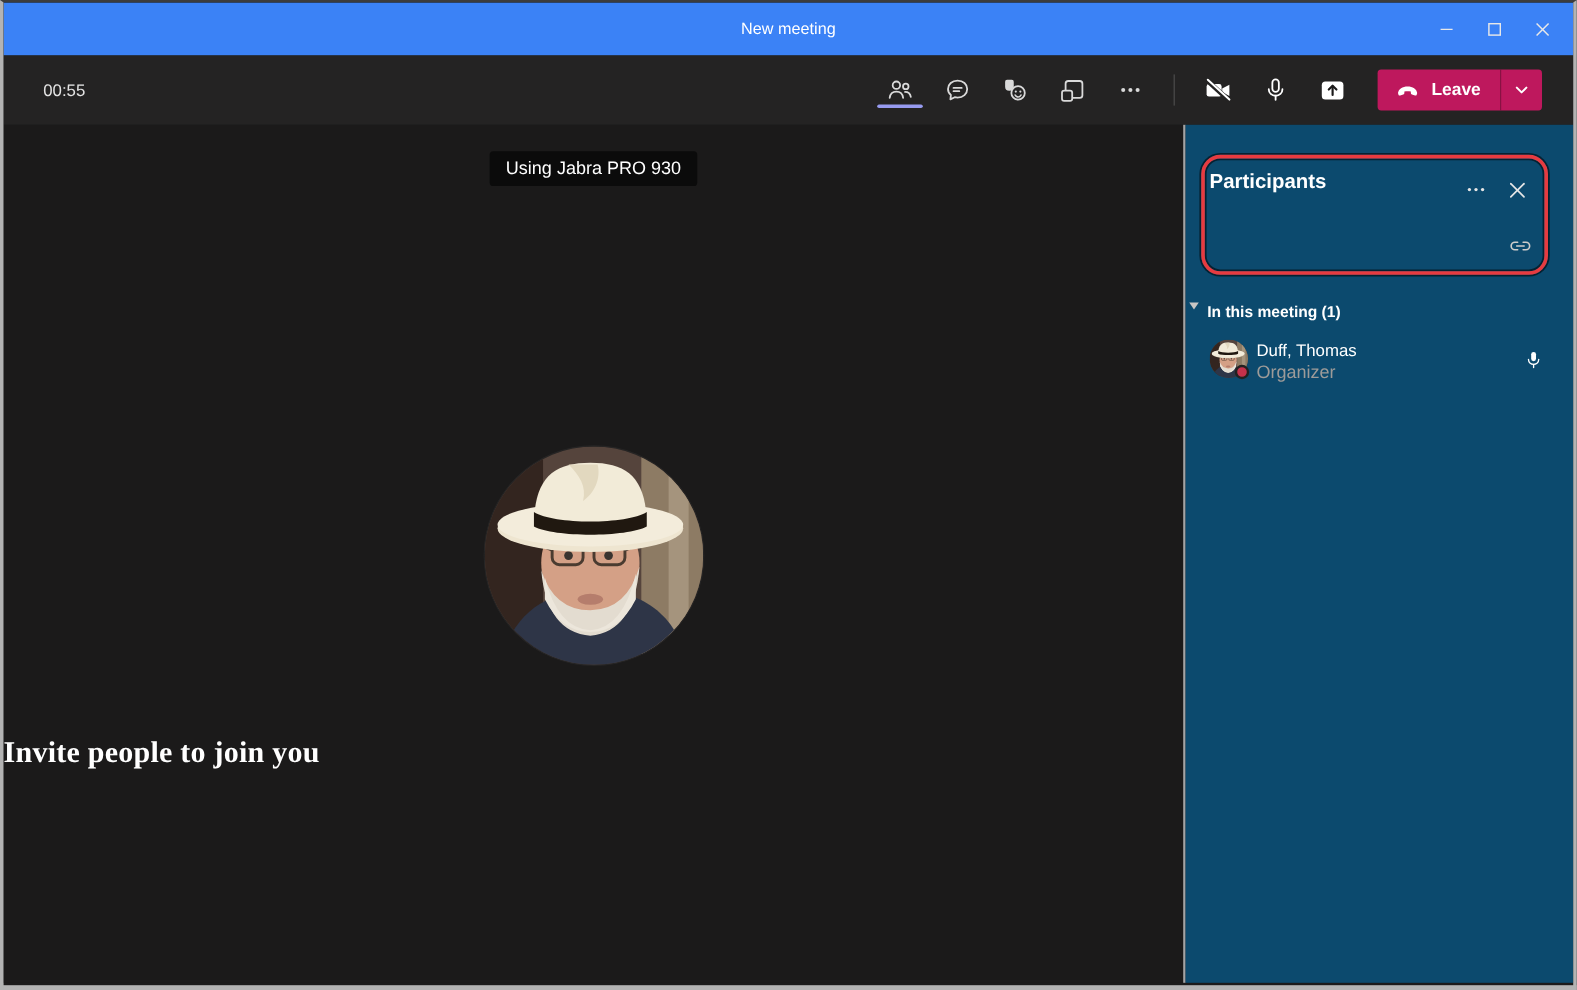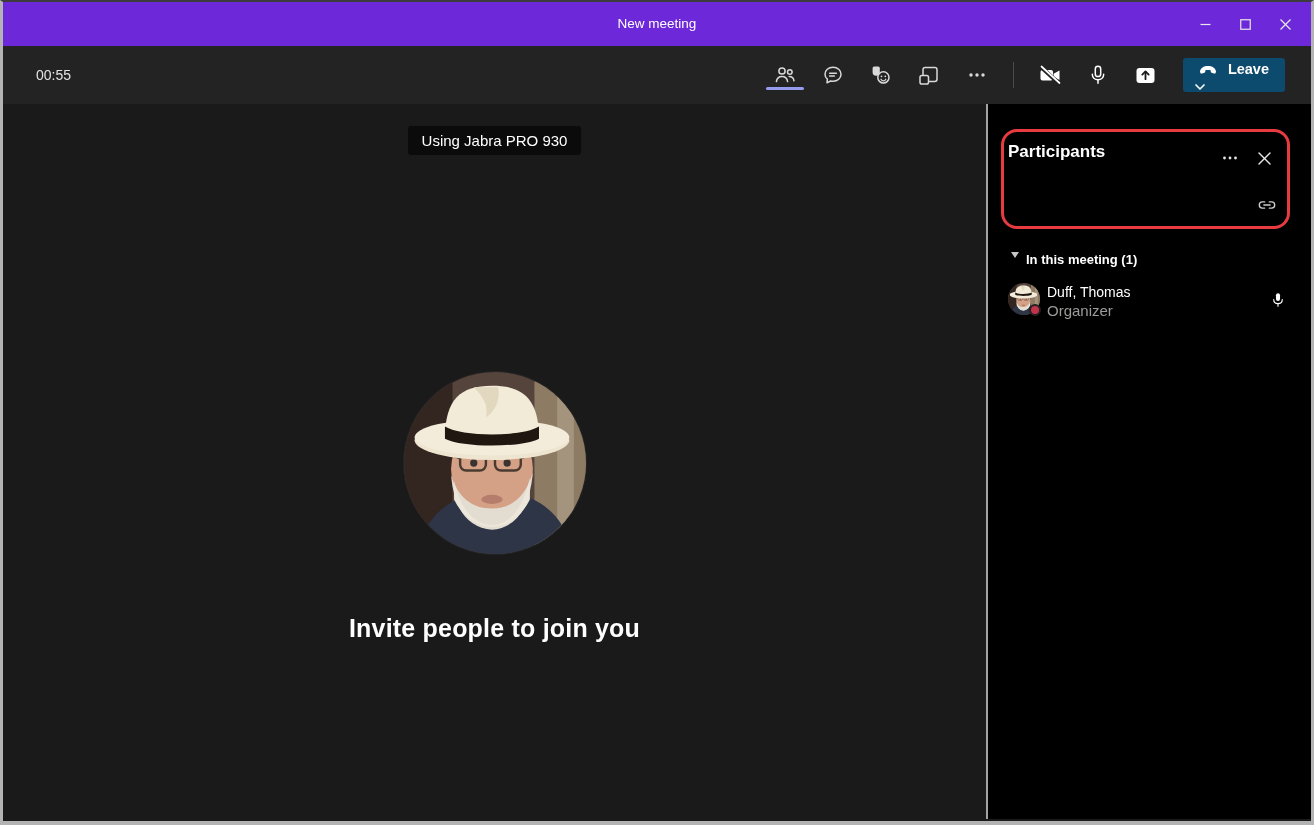--- a/index.html
+++ b/index.html
@@ -4,21 +4,21 @@
 <style>
   * { margin:0; padding:0; box-sizing:border-box; }
   html,body { width:1314px; height:825px; background:#d9d9d9; font-family:"Liberation Sans", sans-serif; }
   .window {
     position:relative; width:1314px; height:825px; overflow:hidden;
     background:#1b1a1a;
     border-left:3px solid #b3b3b3; border-right:3px solid #b3b3b3;
     border-bottom:4px solid #b3b3b3; border-top:2px solid #3c3c3c;
   }
   
-  .titlebar { position:relative; height:44px; background:#6d28d9; display:flex; align-items:center; }
+  .titlebar { position:relative; height:44px; background:#3b82f6; display:flex; align-items:center; }
   .titlebar .title {
     position:absolute; left:0; right:0; top:0; height:44px; line-height:44px;
     text-align:center; color:#ffffff; font-size:13.5px;
   }
   .win-controls { position:absolute; right:6px; top:0; height:44px; display:flex; align-items:center; }
   .win-btn { width:40px; height:32px; display:flex; align-items:center; justify-content:center; background:transparent; border:none; cursor:pointer; }
   .win-btn svg { stroke:#e8e8e8; fill:none; stroke-width:1.2; }
   
   .toolbar { height:58px; background:#242323; display:flex; align-items:center; padding:0 26px 0 33px; }
   .timer { color:#e3e3e3; font-size:14px; }
@@ -27,55 +27,55 @@
   .tab-btn, .dev-btn {
     position:relative; width:48px; height:44px; display:flex; align-items:center; justify-content:center;
     background:transparent; border:none; cursor:pointer;
   }
   .tab-btn svg, .dev-btn svg { display:block; }
   .icon-stroke { stroke:#d9d9d9; fill:none; stroke-width:1.5; stroke-linecap:round; stroke-linejoin:round; }
   .icon-fill   { fill:#d9d9d9; }
   .icon-white-fill { fill:#ffffff; }
   .tab-underline { position:absolute; left:5px; right:5px; bottom:7px; height:3px; border-radius:2px; background:#979bf0; }
   .v-divider { width:1px; height:26px; background:#4c4c4c; margin:0 12px; }
-  .leave-split { display:flex; align-items:stretch; height:34px; margin-left:13px; border-radius:3px; overflow:hidden; background:#0c4a6e;flex-direction:column; }
+  .leave-split { display:flex; align-items:stretch; height:34px; margin-left:13px; border-radius:3px; overflow:hidden; background:#be185d; }
   .leave-main { display:flex; align-items:center; gap:9px; padding:0 16px 0 14px; background:transparent; border:none; cursor:pointer; }
   .leave-label { color:#ffffff; font-size:14.5px; font-weight:700; }
   .leave-divider { width:1px; background:rgba(0,0,0,.28); }
   .leave-chevron { width:34px; display:flex; align-items:center; justify-content:center; background:transparent; border:none; cursor:pointer; }
   
   .content { display:flex; height:715px; }
   .stage { position:relative; width:985px; background:#1b1a1a; border-right:2px solid #a3a3a3; }
   .device-banner {
     position:absolute; top:22px; left:50%; transform:translateX(-50%);
     background:#0b0b0b; color:#ffffff; font-size:15px; padding:6px 14px; border-radius:3px; white-space:nowrap;
   }
   .stage-avatar {
     position:absolute; top:268px; left:50%; transform:translateX(-50%);
     width:182px; height:182px; border-radius:50%; overflow:hidden; box-shadow:0 0 0 1px rgba(255,255,255,.05);
   }
   .stage-avatar svg, .list-avatar svg { width:100%; height:100%; display:block; }
   .invite-heading {
-    position:absolute; top:510px; left:0; width:100%; text-align:center;
-    color:#ffffff; font-size:25px; font-weight:700; letter-spacing:.2px;
-  }
-  
-  .panel { position:relative; flex:1; background:#000000; }
+    position:absolute; top:510px; left:0; width:100%; text-align:left;
+    color:#ffffff; font-size:25px; font-weight:700; letter-spacing:.2px;font-family:Liberation Serif, serif;
+  }
+  
+  .panel { position:relative; flex:1; background:#0c4a6e; }
   .panel-title { position:absolute; left:20px; top:38px; color:#ffffff; font-size:17px; font-weight:700; }
   .panel-iconbtn { position:absolute; width:28px; height:28px; display:flex; align-items:center; justify-content:center; background:transparent; border:none; cursor:pointer; }
   .panel-more { left:228px; top:40px; }
   .panel-close { left:262px; top:40px; }
   .invite-input {
     position:absolute; left:20px; top:85px; width:236px; height:30px;
     background:#2f2e2e; border:none; border-bottom:2px solid #8b8cc7; border-radius:2px 2px 0 0;
     color:#ffffff; font-size:14px; padding:0 10px; outline:none; font-family:"Liberation Sans", sans-serif;
   }
   .invite-input::placeholder { color:#bfbdbb; opacity:1; }
   .link-btn { left:265px; top:87px; }
-  .section-header { position:absolute; left:23px; top:148px; display:flex; align-items:flex-start; gap:7px; cursor:pointer; background:transparent; border:none; }
+  .section-header { position:absolute; left:3px; top:148px; display:flex; align-items:flex-start; gap:7px; cursor:pointer; background:transparent; border:none; }
   .caret-down { width:0; height:0; border-left:4.5px solid transparent; border-right:4.5px solid transparent; border-top:6px solid #c8c6c4; }
   .section-label { color:#ffffff; font-size:13px; font-weight:700; }
   .participant-row { position:absolute; left:0; top:172px; width:100%; height:48px;padding-left:28px; }
   .list-avatar { position:absolute; left:20px; top:7px; width:32px; height:32px; border-radius:50%; overflow:hidden; }
   .presence-dot {
     position:absolute; left:41px; top:28px; width:12px; height:12px; border-radius:50%;
     background:#c4314b; border:2px solid #222121;
   }
   .p-name { position:absolute; left:59px; top:8px; color:#ffffff; font-size:14px; }
   .p-role { position:absolute; left:59px; top:26px; color:#9d9b99; font-size:15px; }

